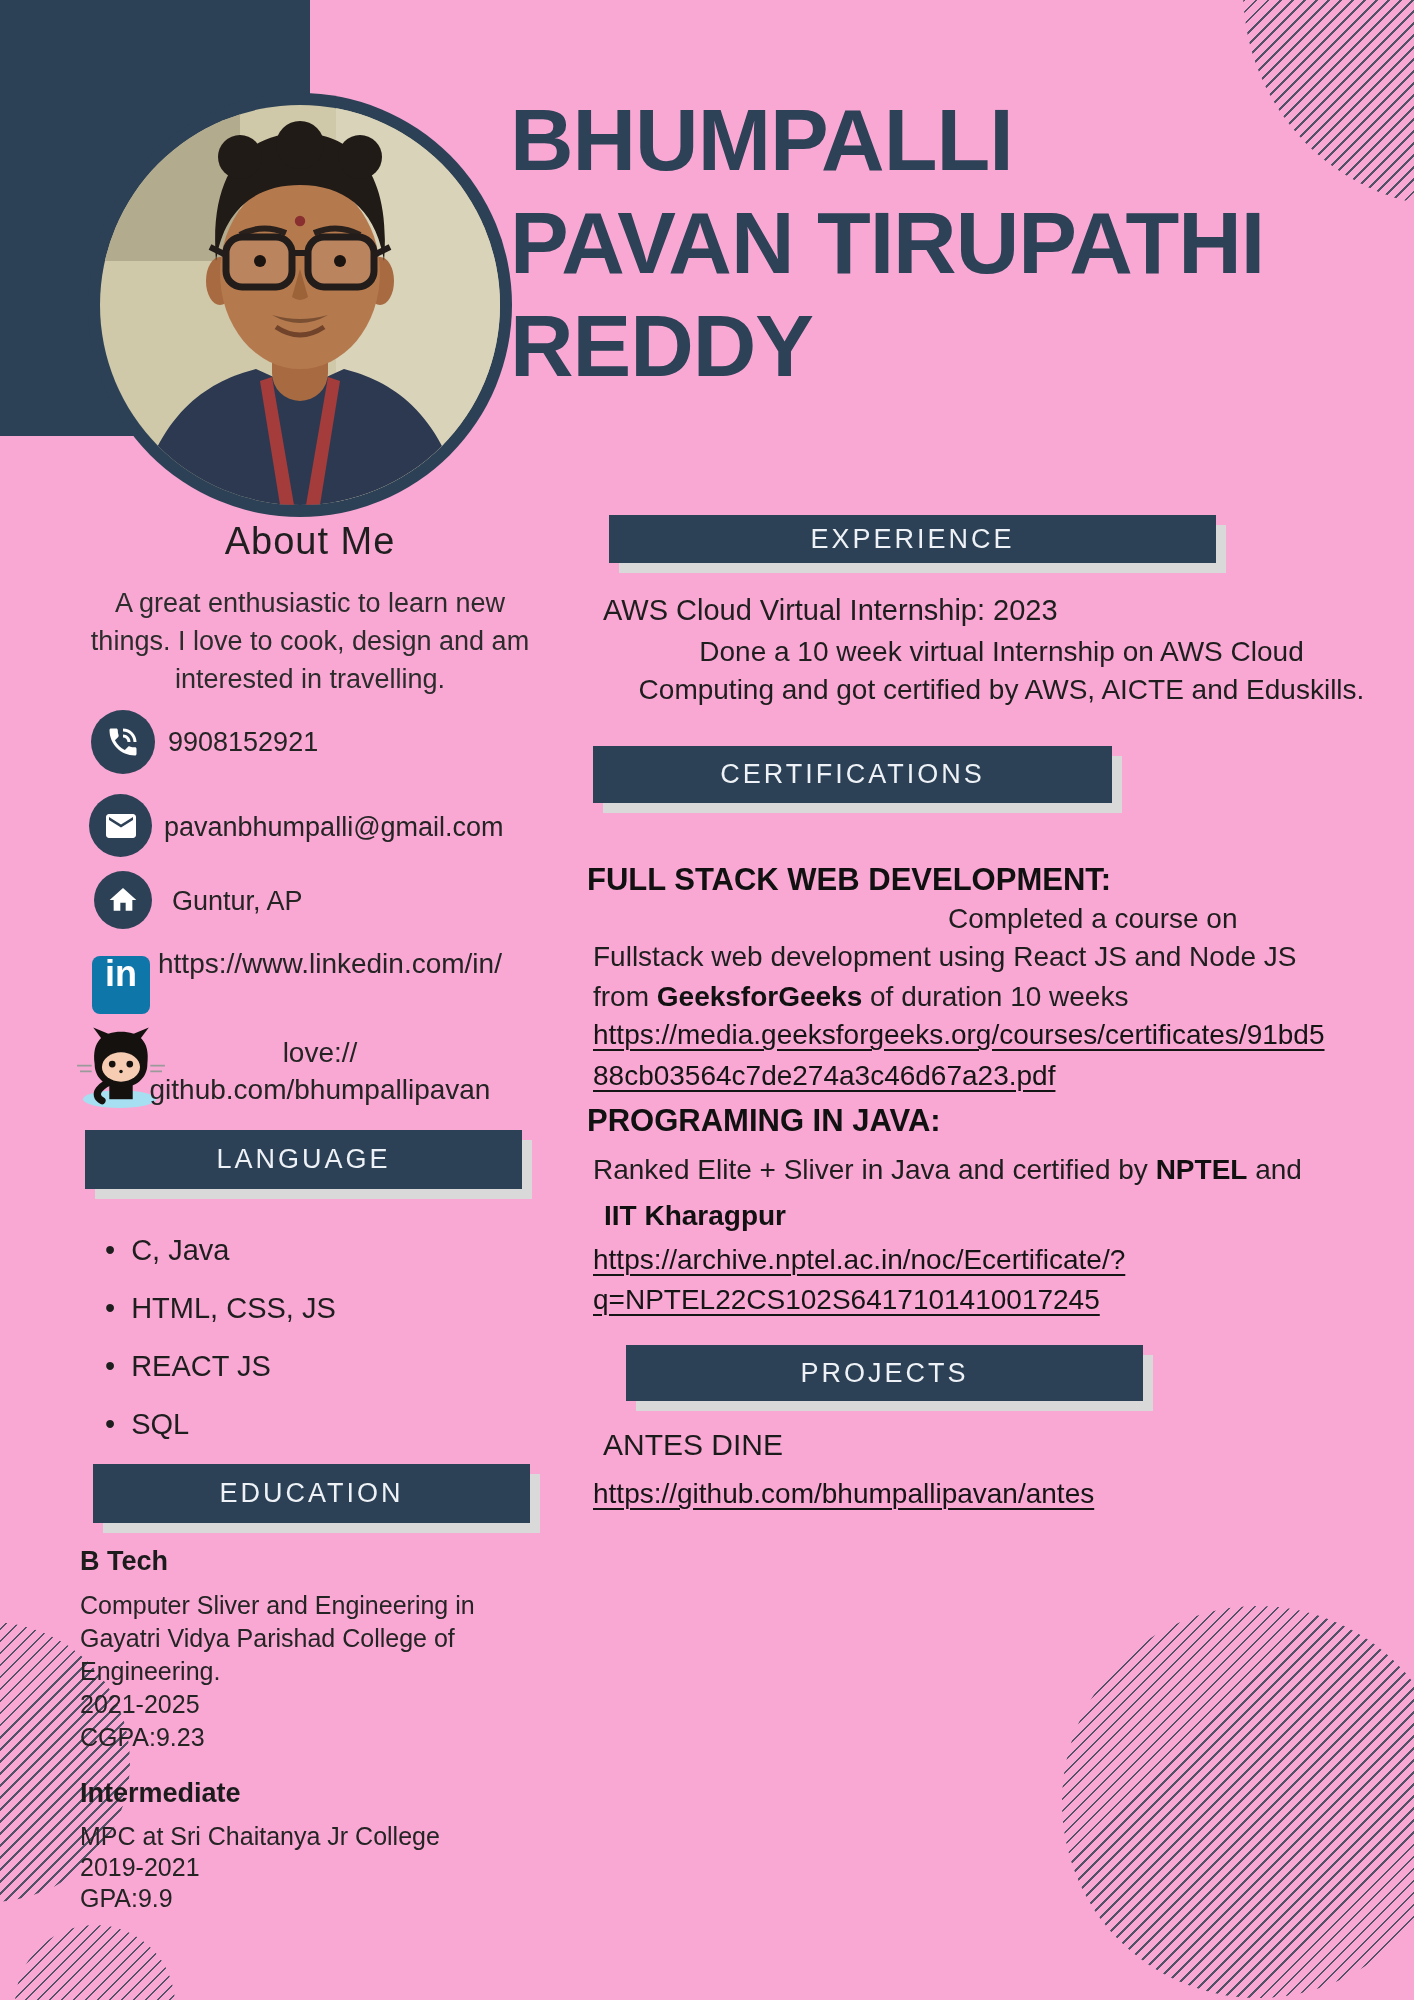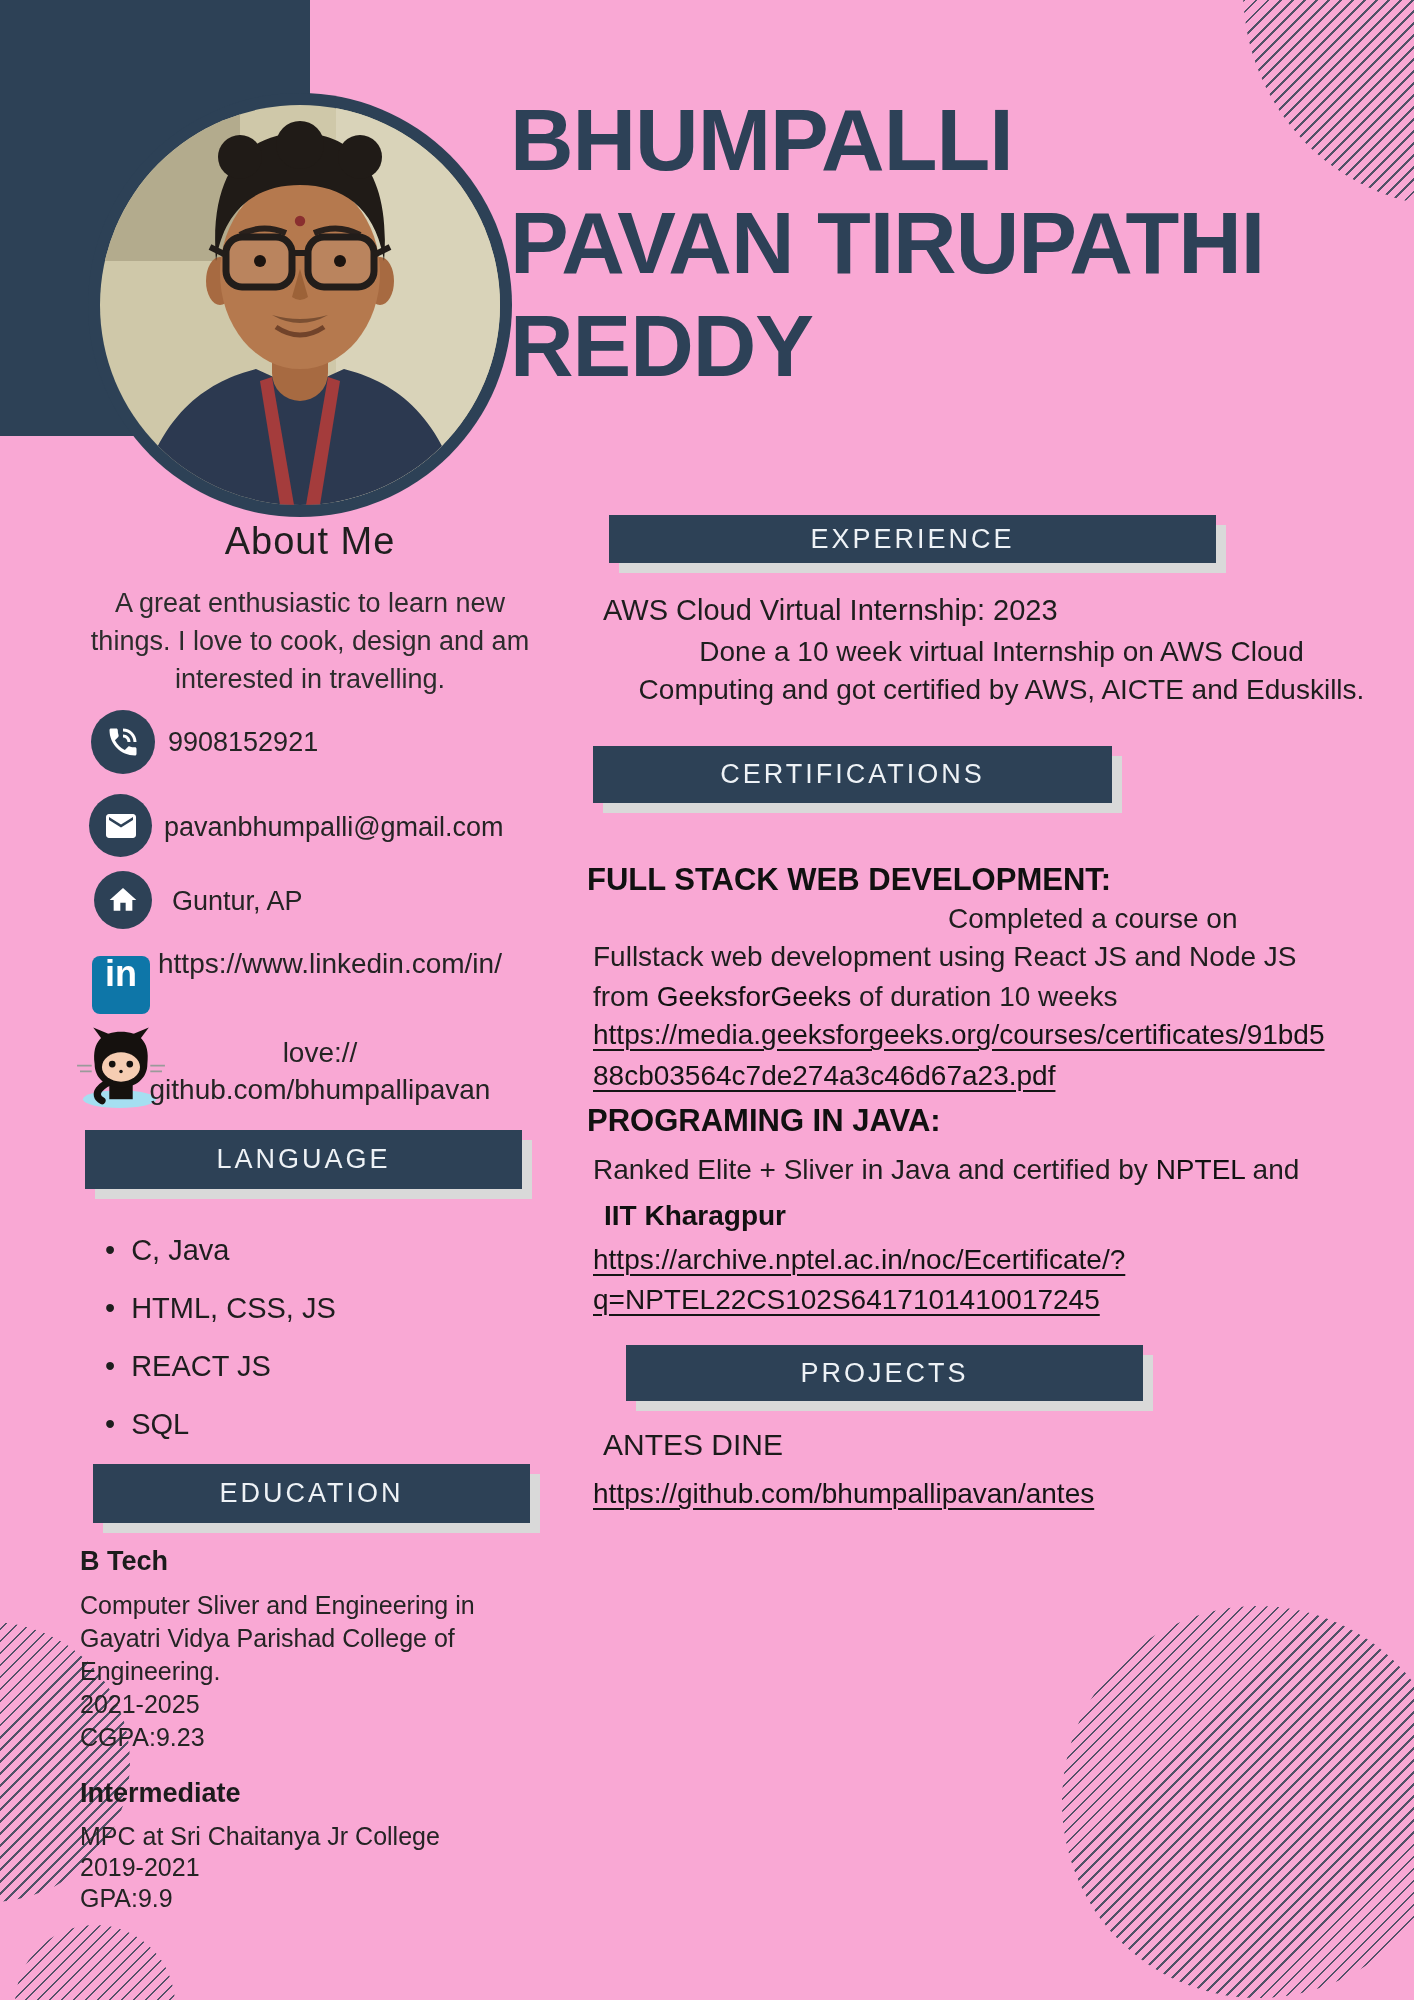--- a/index.html
+++ b/index.html
@@ -67,21 +67,21 @@
              text-decoration:underline;text-underline-offset:5px;text-decoration-thickness:2px;}
   .cert-link1{left:593px;top:1019px;}
   .cert-link2{left:593px;top:1060px;}
   .java-h{left:587px;top:1103px;}
   .java-line1{left:593px;top:1154px;font-size:28px;color:#1e1e1e;z-index:2;}
   .java-line2{left:604px;top:1200px;font-size:28px;font-weight:bold;color:#111111;z-index:2;}
   .java-link1{left:593px;top:1244px;}
   .java-link2{left:593px;top:1284px;}
   .project-title{left:603px;top:1428px;font-size:30px;color:#1b1b1b;z-index:2;}
   .project-link{left:593px;top:1478px;}
-  .bold{font-weight:normal;color:#111111;}
+  .bold{font-weight:bold;color:#111111;}
 </style>
 </head>
 <body>
 
 <div id="canvas">
 
   <div class="abs corner-rect"></div>
   <div class="abs stripes stripes-tr"></div>
   <div class="abs stripes stripes-ml"></div>
   <div class="abs stripes stripes-bl"></div>

